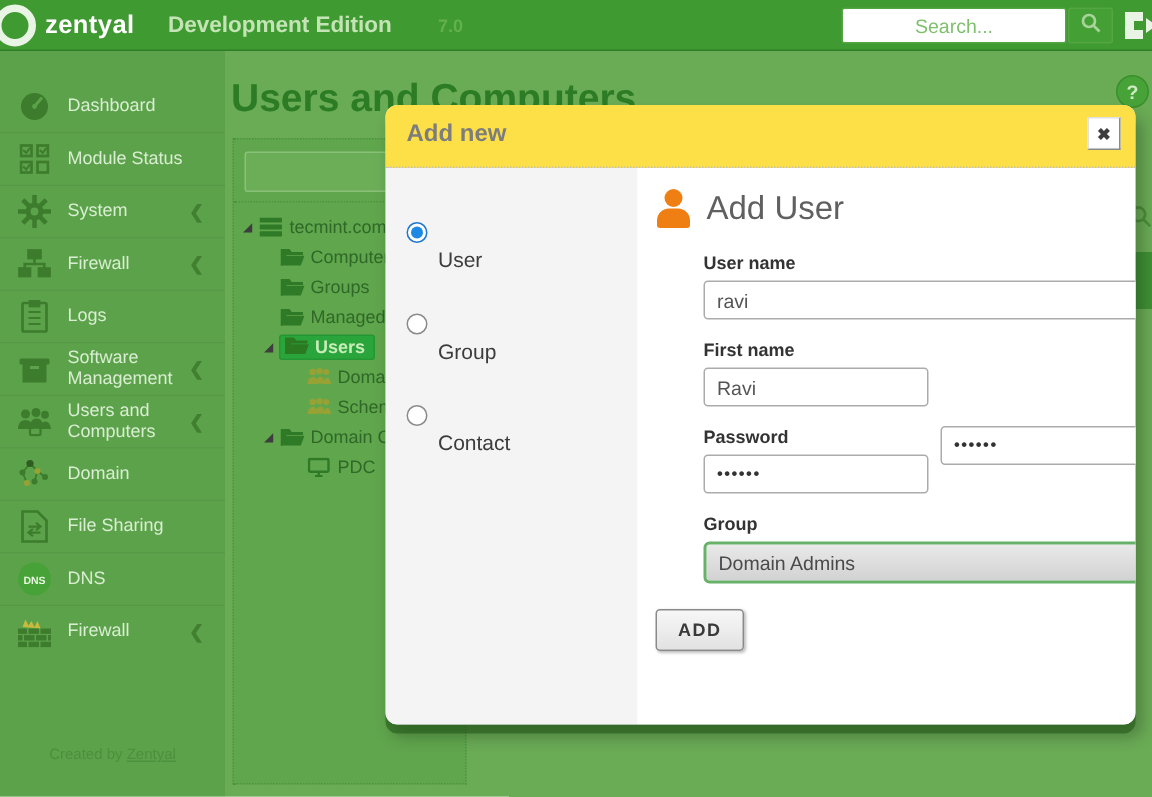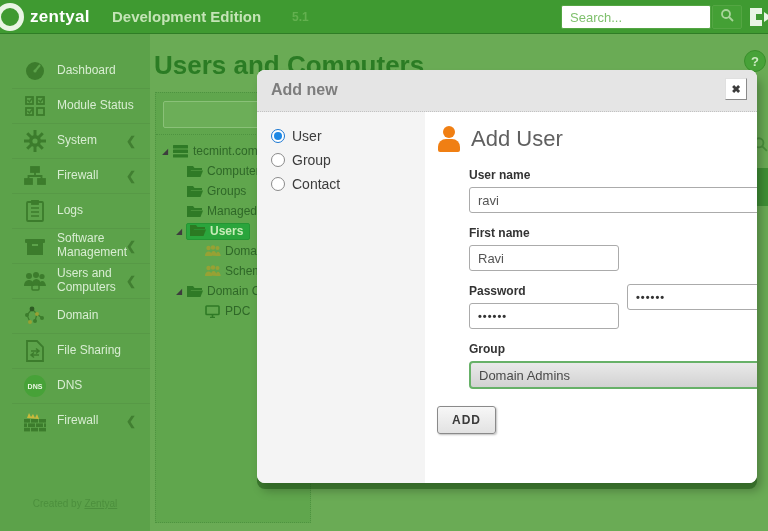--- a/index.html
+++ b/index.html
@@ -7,27 +7,27 @@
   body { font-family: "Liberation Sans", sans-serif; background:#68aa53; overflow:hidden; }
   .stage { position:relative; width:768px; height:531px; overflow:hidden; background:#6aab55; }
 
   
   .topbar { position:absolute; left:0; top:0; width:768px; height:34px; background:#3f9a31; border-bottom:1px solid #2f7d26; z-index:3; }
   .logo-ring { position:absolute; left:-4px; top:3px; width:28px; height:28px; border-radius:50%; border:5px solid #e9f5e4; }
   .logo-ring::after { content:""; position:absolute; left:2px; top:2px; width:14px; height:14px; border-radius:50%; }
   .brand { position:absolute; left:30px; top:7px; color:#ffffff; font-size:17px; font-weight:bold; letter-spacing:.3px; }
   .edition { position:absolute; left:112px; top:8px; color:#c4e4b6; font-size:15px; font-weight:bold; }
   .version { position:absolute; left:292px; top:10px; color:#63b04f; font-size:12px; font-weight:bold; }
-  .top-search { position:absolute; left:561px; top:5px; width:150px; height:24px; background:#3b922c9; border:1px solid #54a643; border-radius:2px; color:#737373; font-size:13px; padding:0 8px; outline:none; }
+  .top-search { position:absolute; left:561px; top:5px; width:150px; height:24px; background:#3b922c9; border:1px solid #54a643; border-radius:2px; color:#737373; font-size:13px; padding:0 8px; outline:none;text-align:center; }
   .top-search::placeholder { color:#7fc06d; }
   .search-btn { position:absolute; left:712px; top:5px; width:30px; height:24px; background:#44a035; border:1px solid #54a643; border-radius:2px; display:flex; align-items:center; justify-content:center; cursor:pointer; }
   .logout-btn { position:absolute; left:748px; top:6px; width:26px; height:22px; }
 
   
-  .sidebar { position:absolute; left:0; top:34px; width:150px; height:497px; background:#5ca24a; z-index:2;padding-left:12px; }
+  .sidebar { position:absolute; left:0; top:34px; width:150px; height:497px; background:#5ca24a; z-index:2; }
   .side-item { position:relative; display:flex; align-items:center; height:35px; padding-left:9px; border-top:1px solid rgba(0,0,0,0.05); cursor:pointer; }
   .side-item:first-child { border-top:none; margin-top:19px; }
   .side-ico { width:28px; min-width:28px; display:flex; justify-content:center; color:#3c7c2c; }
   .side-ico svg { display:block; }
   .side-label { color:#d8edd2; font-size:12px; line-height:1.15; padding-left:8px; padding-right:14px; }
   .chev { position:absolute; right:14px; top:50%; transform:translateY(-50%); color:#417f31; font-size:12px; font-weight:bold; }
   .side-footer { position:absolute; left:0; bottom:22px; width:150px; text-align:center; color:#4c8f3d; font-size:10px; }
   .side-footer a { color:#4c8f3d; text-decoration:underline; cursor:pointer; }
 
   
@@ -44,29 +44,29 @@
   .t-ico { display:inline-flex; width:17px; min-width:17px; justify-content:center; margin-right:4px; color:#2f7a26; }
   .t-ico.olive { color:#97a134; }
   .tree-label { color:#2f6828; }
   .tree-sel { display:flex; align-items:center; background:#2aa53c; border:1px solid #249634; border-radius:2px; padding:0 6px 1px 2px; }
   .tree-sel .tree-label { color:#c8ecb8; font-weight:bold; }
   .tree-sel .t-ico { color:#2b7a22; }
 
   
   .modal { position:absolute; left:257px; top:70px; width:500px; height:413px; background:#ffffff; border-radius:8px; z-index:10;
            box-shadow:0 6px 0 rgba(31,86,21,0.55), 4px 8px 10px rgba(0,0,0,0.25); overflow:hidden; }
-  .modal-header { position:absolute; left:0; top:0; width:100%; height:42px; background:#e5e5e5; border-bottom:1px dotted #c2c2c2; }
+  .modal-header { position:absolute; left:0; top:0; width:100%; height:42px; background:#fde047; border-bottom:1px dotted #c2c2c2; }
   .modal-title { position:absolute; left:14px; top:11px; font-size:16px; font-weight:bold; color:#7d7d7d; }
   .modal-close { position:absolute; right:10px; top:8px; width:22px; height:22px; background:#fff; border:1px solid #e0e0e0; border-right:1px solid #8a8a8a; border-bottom:1px solid #8a8a8a; color:#3c3c3c; font-size:11px; font-weight:bold; display:flex; align-items:center; justify-content:center; cursor:pointer; }
   .modal-left { position:absolute; left:0; top:42px; bottom:0; width:168px; background:#f4f4f4; padding:16px 14px; }
   .radio-row { display:flex; align-items:center; margin-bottom:8px; cursor:pointer; }
   .radio-dot { width:14px; height:14px; border-radius:50%; border:1px solid #8a8a8a; background:#fff; margin-right:7px; position:relative; }
   .radio-dot.on { border:1px solid #1976d2; }
   .radio-dot.on::after { content:""; position:absolute; left:2px; top:2px; width:8px; height:8px; border-radius:50%; background:#1e88e5; }
-  .radio-label { font-size:14px; color:#3c3c3c; }
+  .radio-label { font-size:14px; color:#3c3c3c;margin-top:37px; }
   .modal-right { position:absolute; left:168px; top:42px; right:0; bottom:0; background:#ffffff; padding:10px 10px 8px 12px; }
   .form-heading { display:flex; align-items:center; margin:4px 0 16px 0; }
   .user-ico { width:24px; height:26px; position:relative; margin-right:10px; }
   .user-ico::before { content:""; position:absolute; left:6px; top:0; width:12px; height:12px; border-radius:50%; background:#f07f13; }
   .user-ico::after { content:""; position:absolute; left:1px; top:13px; width:22px; height:13px; border-radius:8px 8px 2px 2px; background:#f07f13; }
   .form-heading-text { font-size:22px; color:#606060; }
   .field { margin-bottom:13px;margin-left:32px; }
   .field-label { font-size:12px; font-weight:bold; color:#333; margin-bottom:5px; }
   .hint { font-size:12px; font-weight:normal; font-style:italic; color:#35aacc; margin-left:6px; }
   .txt { width:306px; height:26px; border:1px solid #ababab; border-radius:3px; font-size:13px; color:#555; padding:0 8px; outline:none; font-family:"Liberation Sans", sans-serif; background:#fff; }
@@ -81,21 +81,21 @@
 </style>
 </head>
 <body>
 
 <div class="stage">
 
   <div class="topbar">
     <div class="logo-ring"></div>
     <div class="brand">zentyal</div>
     <div class="edition">Development Edition</div>
-    <div class="version">5.1</div>
+    <div class="version">7.0</div>
     <input class="top-search" value="" placeholder="Search..." style="">
     <div class="search-btn">
       <span>
         <svg width="14" height="14" viewBox="0 0 14 14">
             <circle cx="6" cy="6" r="4" fill="none" stroke="#a8d49a" stroke-width="1.8"></circle>
             <line x1="9" y1="9" x2="13" y2="13" stroke="#a8d49a" stroke-width="1.8"></line>
           </svg>
       </span>
     </div>
     <div class="logout-btn">

